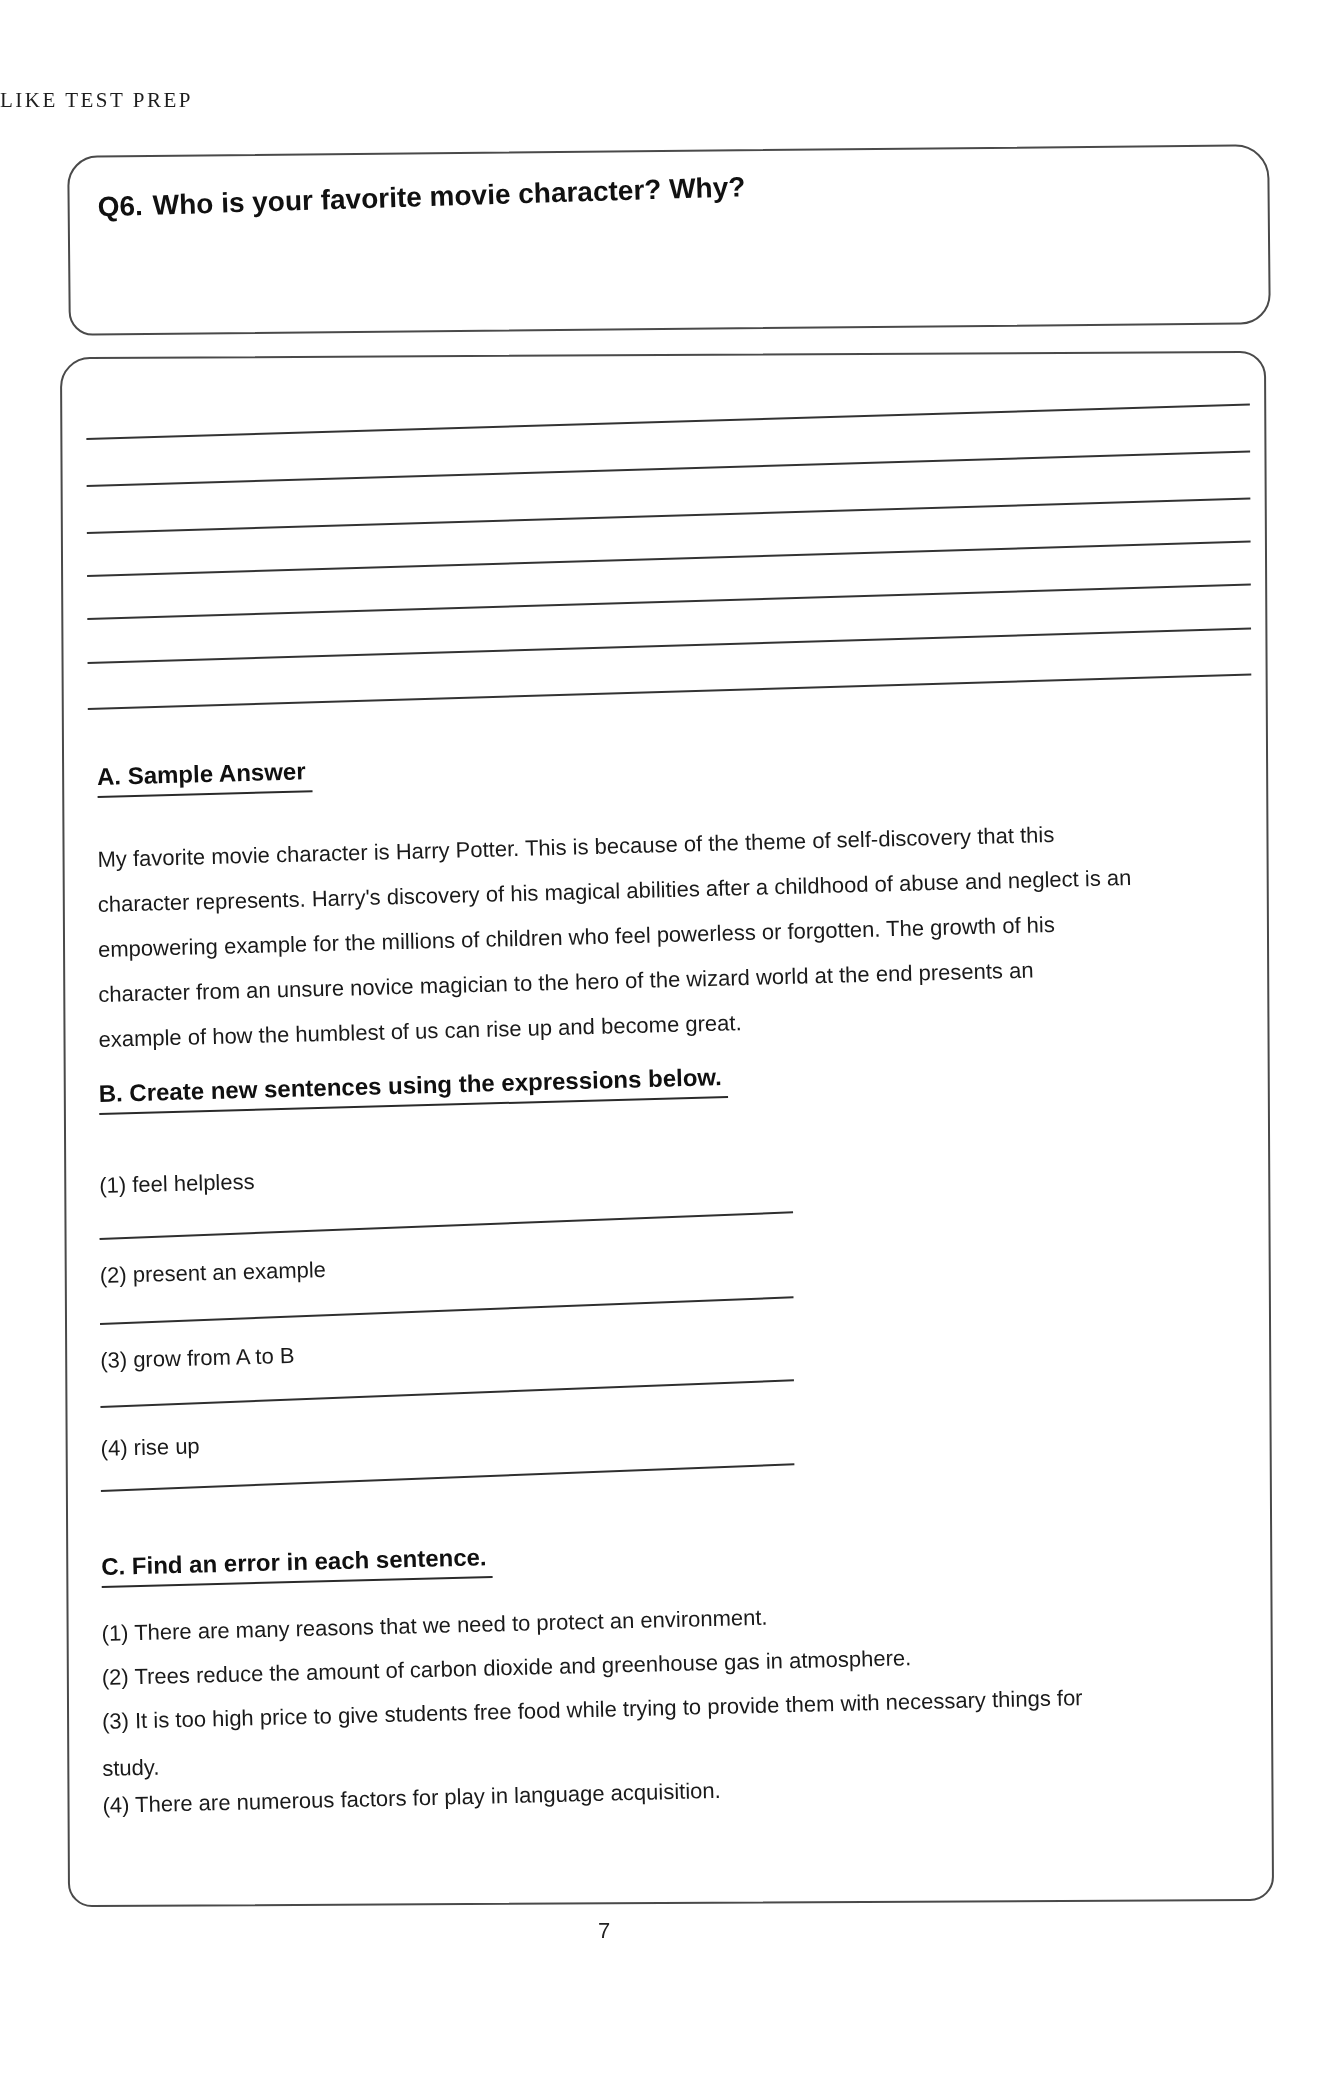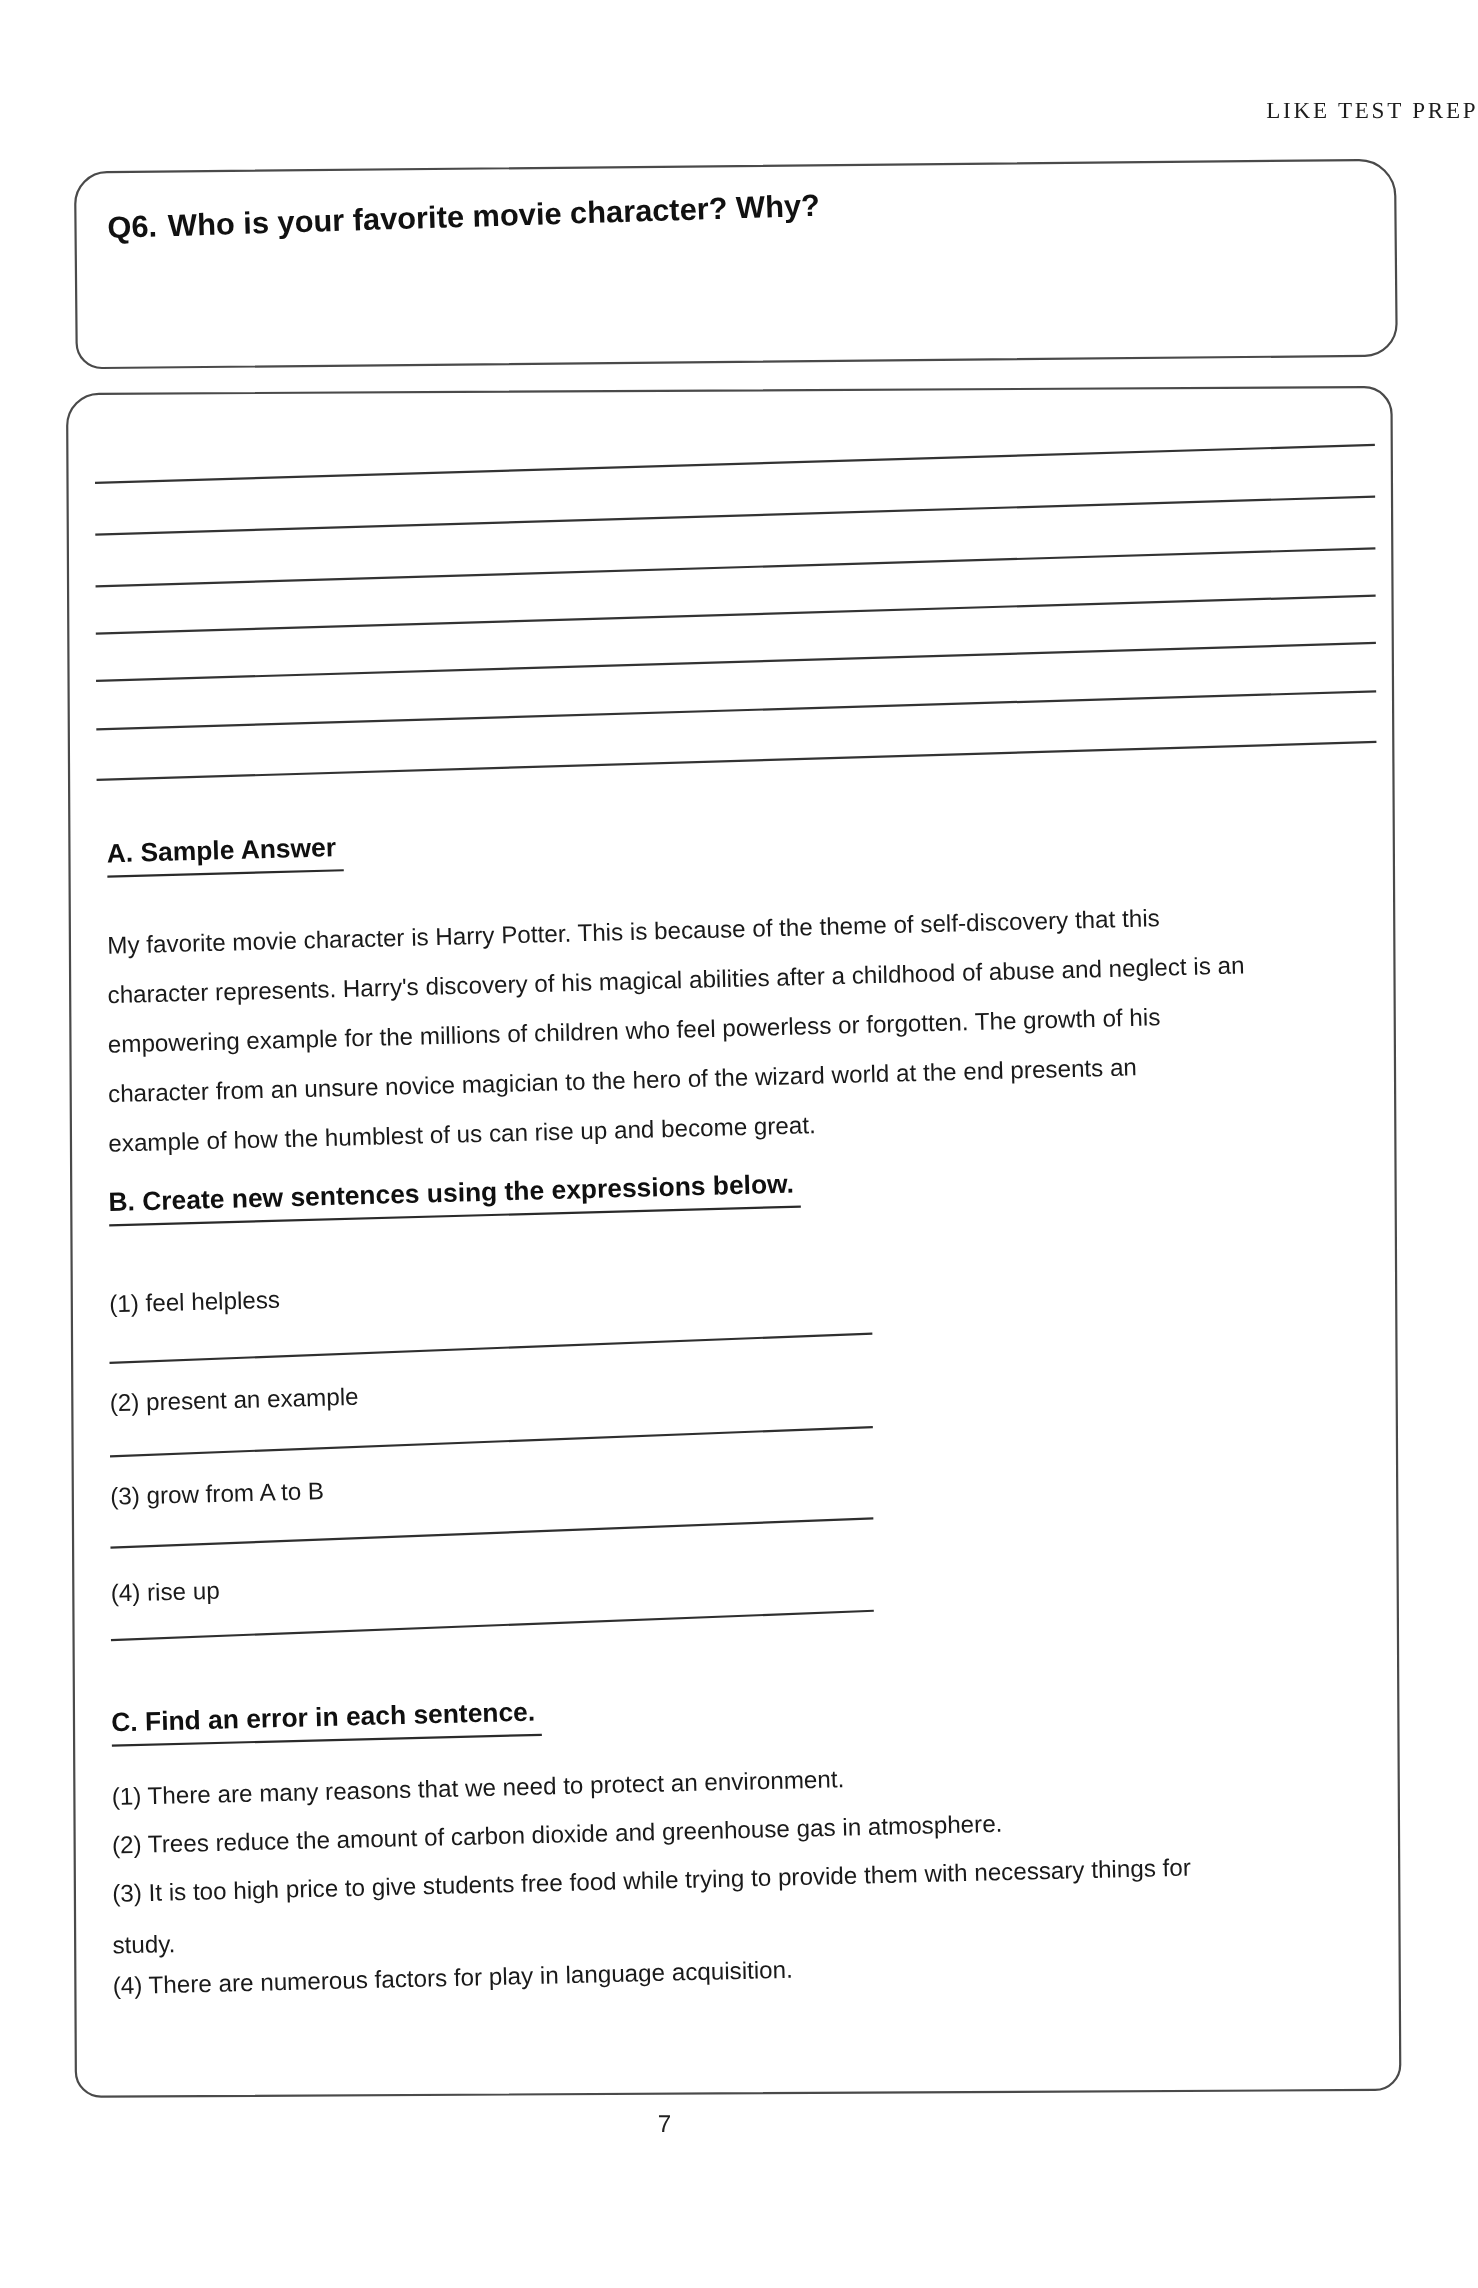--- a/index.html
+++ b/index.html
@@ -7,21 +7,21 @@
     position:relative;
     width:1344px;height:2080px;
     background:#ffffff;
     overflow:hidden;
     font-family:"Liberation Sans",sans-serif;
     color:#161616;
   }
   
   .header{
     position:absolute;top:88px;left:0;width:100%;
-    text-align:right;
+    text-align:left;
     font-family:"Liberation Serif",serif;
     font-size:21px;letter-spacing:2.5px;
     color:#1e1e1e;
   }
   
   .question-box{
     position:absolute;left:68px;top:150px;
     width:1198px;height:176px;
     border:2px solid #4a4a4a;
     border-radius:30px 34px 30px 24px;

